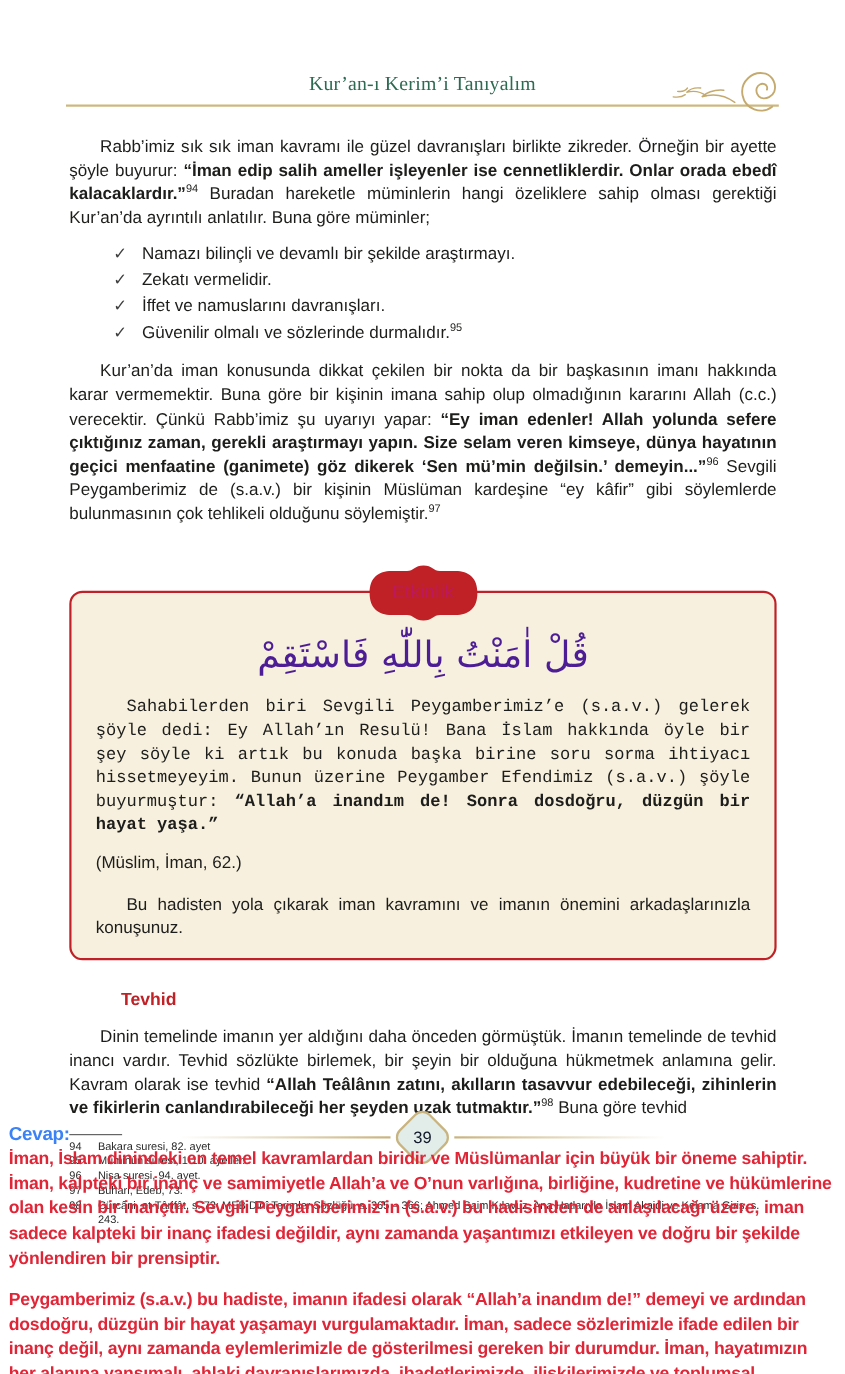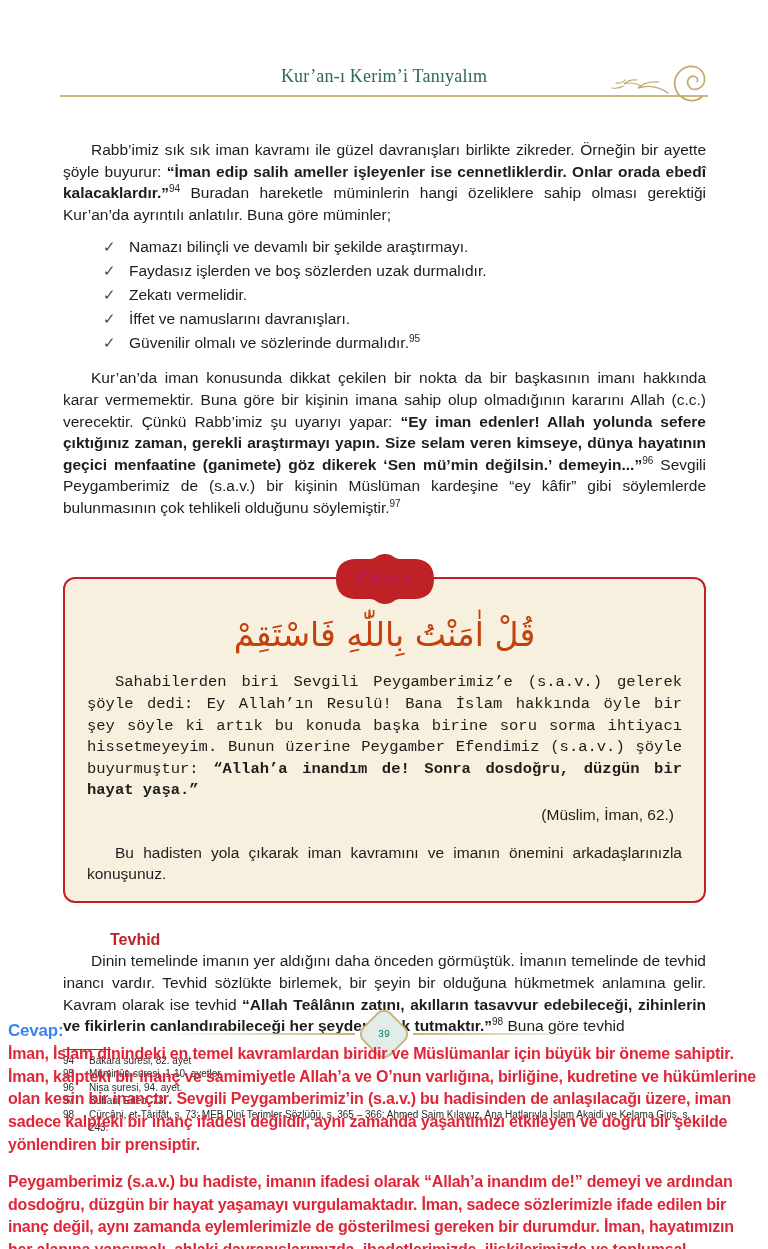--- a/index.html
+++ b/index.html
@@ -13,21 +13,21 @@
   .header-title {
     text-align:center; font-family:"Liberation Serif", serif;
     color:#2e6a52; font-size:18px; letter-spacing:.2px;
   }
   .header-rule { border-bottom:2px solid #cdb77d; margin-top:8px; }
   .flourish { position:absolute; right:0; bottom:-6px; }
 
   
   .content { margin:0 62px 0 63px; font-size:15.5px; line-height:21.6px; }
   .para { margin:0; text-align:justify; text-indent:28px; }
-  .para.first { margin-top:42px; }
+  .para.first { margin-top:26px; }
   .b { font-weight:bold; }
   sup { font-size:10px; line-height:0; }
 
   .checklist { list-style:none; margin:10px 0 12px 40px; padding:0; line-height:24px; text-align:left; }
   .checklist li { margin:0; }
   .check { color:#3f3f3f; display:inline-block; width:26px; font-size:15px; }
 
   .para.second { margin-top:12px; }
 
   
@@ -39,28 +39,28 @@
   .badge {
     position:absolute; top:-28px; left:50%; transform:translateX(-50%);
     width:118px; height:56px;
   }
   .badge-label {
     position:absolute; inset:0; display:flex; align-items:center; justify-content:center;
     color:#be185d; font-size:17px; letter-spacing:.3px;
   }
   .arabic {
     text-align:center; direction:rtl; font-family:"DejaVu Sans", sans-serif;
-    font-size:33px; line-height:1.45; color:#c2410c; margin-top:2px;
+    font-size:33px; line-height:1.45; color:#4c1d95; margin-top:2px;
   }
   .activity-box .para.hadith { margin-top:14px;font-family:Liberation Mono, monospace; }
-  .source { text-align:right; padding-right:8px; margin-top:2px; }
+  .source { text-align:left; padding-right:8px; margin-top:12px; }
   .activity-box .para.task { margin-top:16px; }
 
   
-  .tevhid-heading { margin:26px 0 0 47px; color:#bf2126; font-size:16px; font-weight:bold; text-align:left; }
+  .tevhid-heading { margin:26px 0 12px 47px; color:#bf2126; font-size:16px; font-weight:bold; text-align:left; }
   .para.tevhid { }
 
   
   .footnotes { margin-top:12px; font-size:10px; line-height:13.5px; color:#2a2a2a; text-align:left; }
   .fn-rule { width:48px; border-top:1px solid #555; margin-bottom:4px; }
   .fn-row { display:flex; }
   .fn-num { flex:none; width:26px; }
   .fn-text { flex:1; }
 
   
@@ -71,21 +71,21 @@
   .pn-line { width:192px; height:2px; }
   .pn-line.left  { background:linear-gradient(to right, rgba(201,179,126,0), #c9b37e); }
   .pn-line.right { background:linear-gradient(to left,  rgba(201,179,126,0), #c9b37e); }
   .pn-ornament { position:relative; width:54px; height:54px; margin:0 2px; }
   .pn-ornament::before {
     content:""; position:absolute; inset:7px; transform:rotate(45deg);
     background:#e2ece8; border:2px solid #c9b37e; border-radius:10px;
   }
   .pn-number {
     position:absolute; inset:0; display:flex; align-items:center; justify-content:center;
-    font-family:Liberation Mono, monospace; font-size:10px; color:#0f766e;
+    font-family:Liberation Sans, sans-serif; font-size:15px; color:#0f172a;
   }
 
   
   .answer-overlay {
     position:absolute; left:8px; right:10px; top:1020px; z-index:5;
     color:#e02537; font-weight:bold; font-size:16px; line-height:22.8px;
     letter-spacing:-0.2px; text-align:left;
   }
   .answer-label { color:#3b82f6; font-size:17px; }
   .answer-overlay p { margin:0 0 14px 0; }
@@ -107,21 +107,20 @@
     </svg>
     <div class="header-rule"></div>
   </div>
 
   <div class="content">
 
     <p class="para first"><span>Rabb’imiz sık sık iman kavramı ile güzel davranışları birlikte zikreder. Örneğin bir ayette şöyle buyurur: </span><span class="b">“İman edip salih ameller işleyenler ise cennetliklerdir. Onlar orada ebedî kalacaklardır.”</span><sup>94</sup><span> Buradan hareketle müminlerin hangi özeliklere sahip olması gerektiği Kur’an’da ayrıntılı anlatılır. Buna göre müminler;</span></p>
 
     <ul class="checklist">
       <li><span class="check">✓</span><span>Namazı bilinçli ve devamlı bir şekilde araştırmayı.</span><sup></sup></li>
-      <li><span class="check">✓</span><span>Faydasız işlerden ve boş sözlerden uzak durmalıdır.</span><sup></sup></li>
       <li><span class="check">✓</span><span>Zekatı vermelidir.</span><sup></sup></li>
       <li><span class="check">✓</span><span>İffet ve namuslarını davranışları.</span><sup></sup></li>
       <li><span class="check">✓</span><span>Güvenilir olmalı ve sözlerinde durmalıdır.</span><sup>95</sup></li>
     </ul>
 
     <p class="para second"><span>Kur’an’da iman konusunda dikkat çekilen bir nokta da bir başkasının imanı hakkında karar vermemektir. Buna göre bir kişinin imana sahip olup olmadığının kararını Allah (c.c.) verecektir. Çünkü Rabb’imiz şu uyarıyı yapar: </span><span class="b">“Ey iman edenler! Allah yolunda sefere çıktığınız zaman, gerekli araştırmayı yapın. Size selam veren kimseye, dünya hayatının geçici menfaatine (ganimete) göz dikerek ‘Sen mü’min değilsin.’ demeyin...”</span><sup>96</sup><span> Sevgili Peygamberimiz de (s.a.v.) bir kişinin Müslüman kardeşine “ey kâfir” gibi söylemlerde bulunmasının çok tehlikeli olduğunu söylemiştir.</span><sup>97</sup></p>
 
     <section class="activity-box">
       <div class="badge">
         <svg width="118" height="56" viewBox="0 0 118 56">

